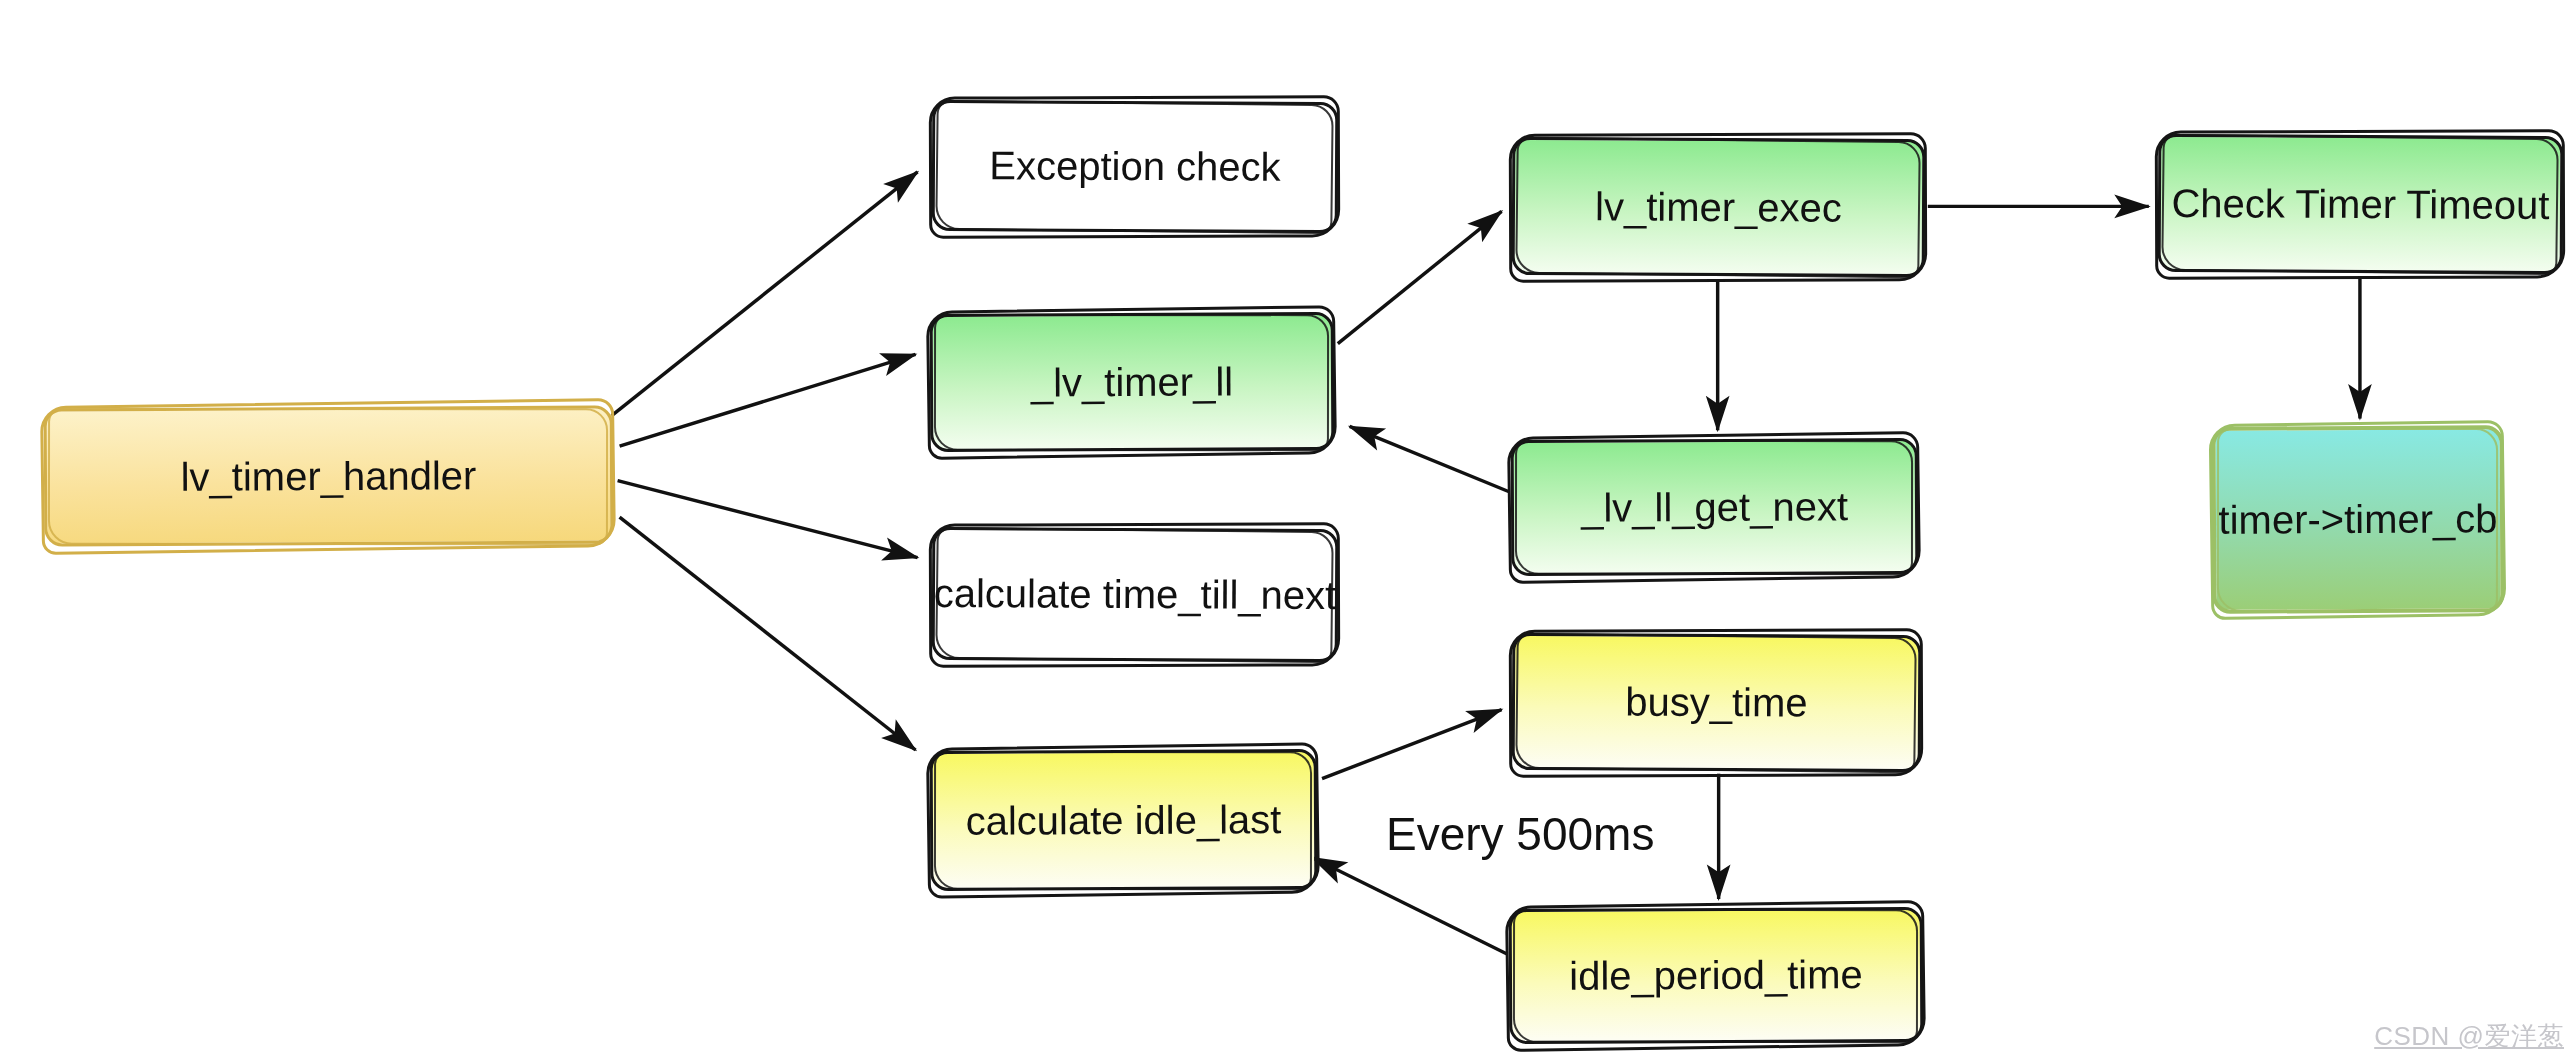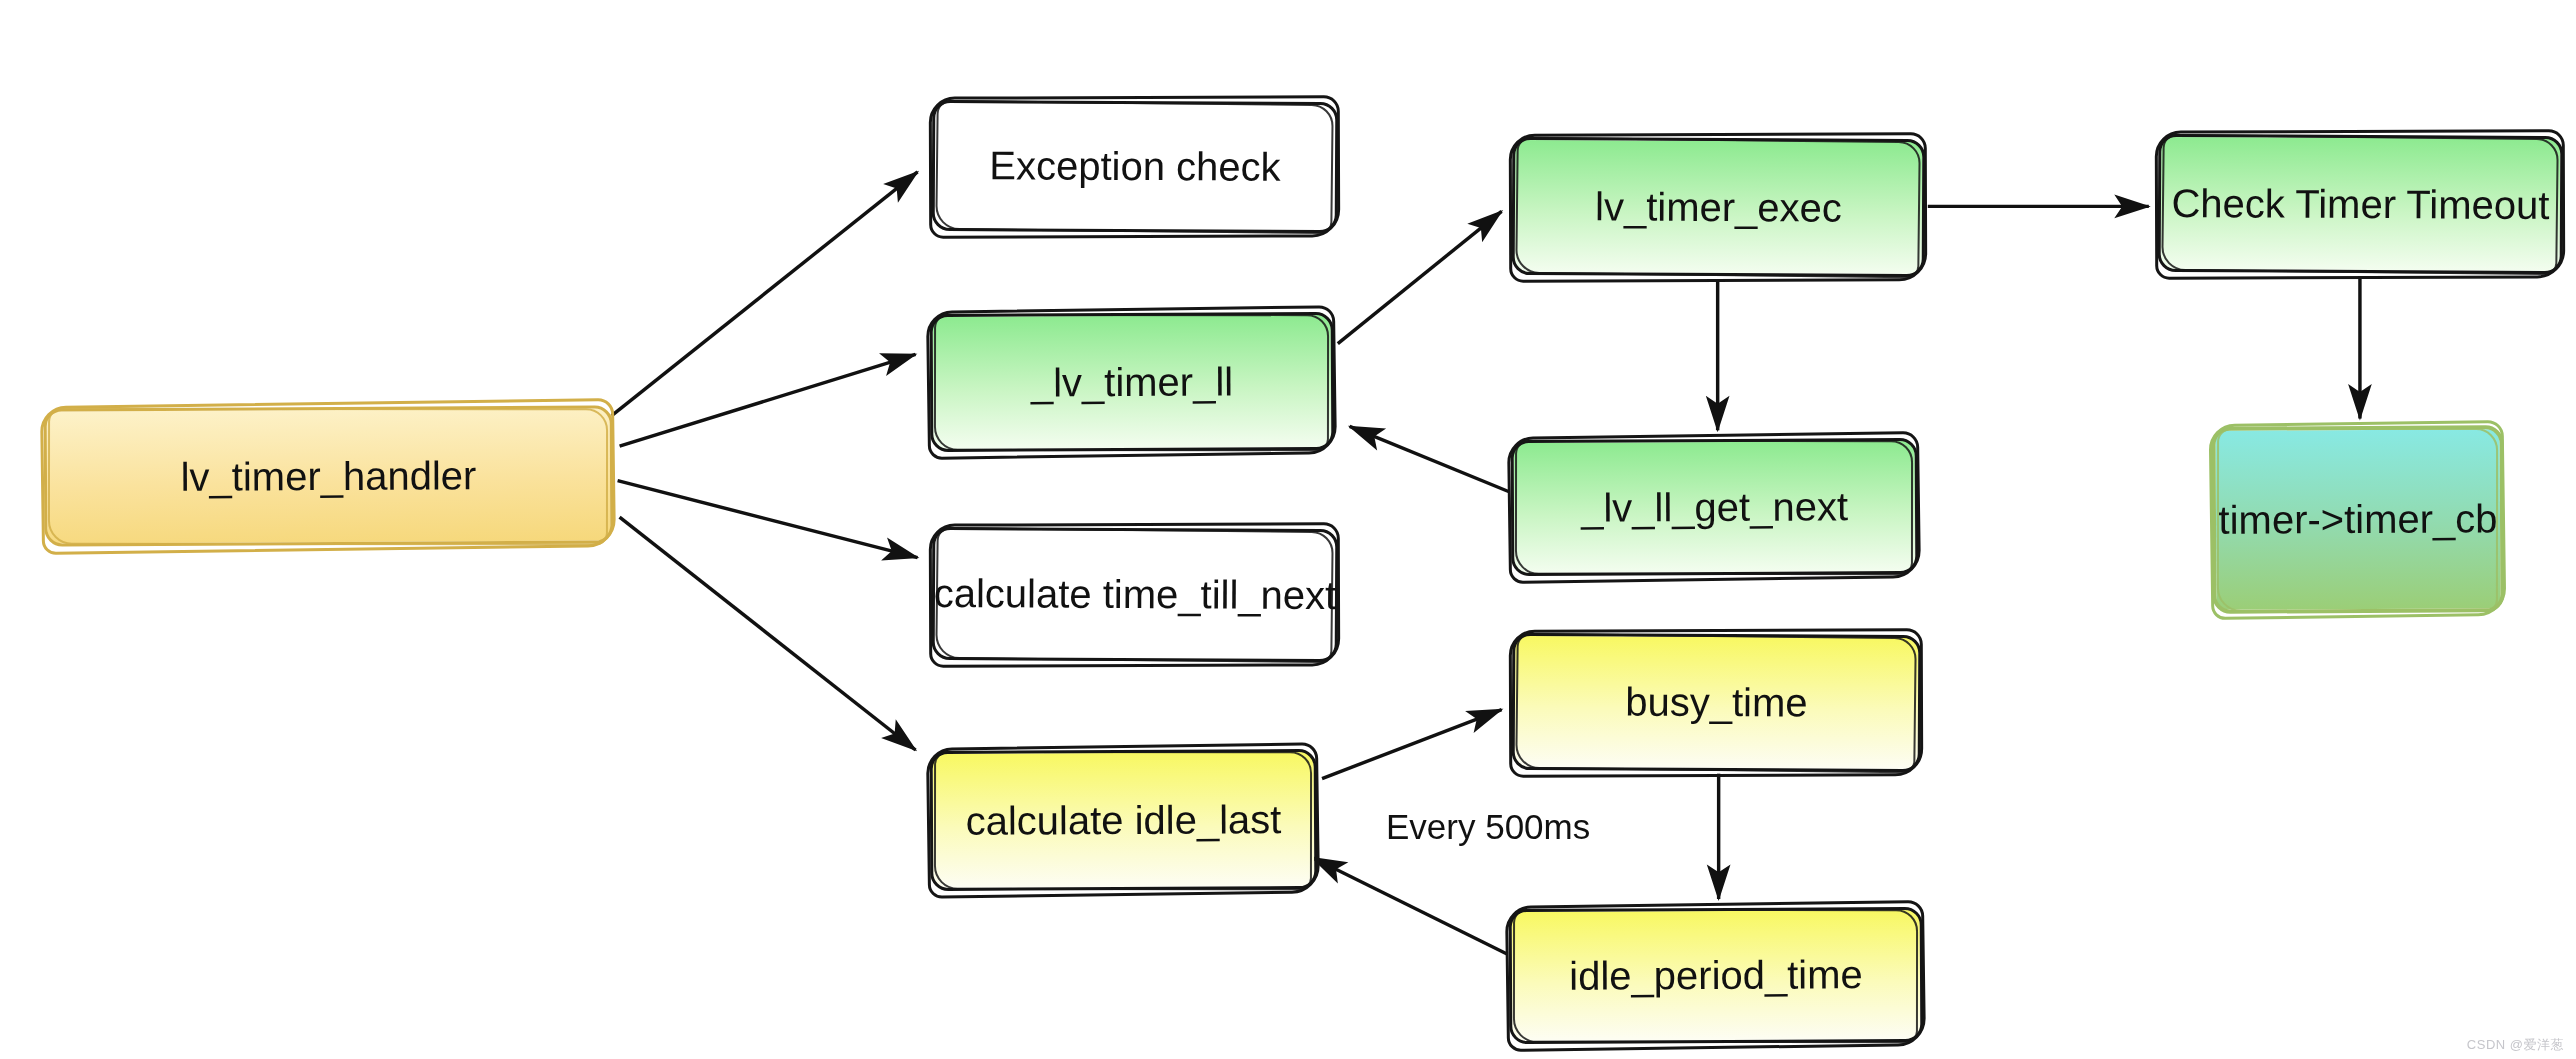--- a/index.html
+++ b/index.html
@@ -60,29 +60,30 @@
   .cyan-green{
     --bc:#9cc066;
     background:linear-gradient(180deg,#88e9e3 0%,#93d9a9 58%,#9bce77 100%);
   }
   .t-l{transform:rotate(-0.3deg);}
   .t-r{transform:rotate(0.3deg);}
   .label{position:relative;z-index:2;}
   .free-text{
     position:absolute;
     color:#111;
-    font-size:35px;
+    font-size:46px;
     white-space:nowrap;
   }
   .watermark{
     position:absolute;
     right:12px;bottom:6px;
     color:#c6c6cb;
-    font-size:13px;
+    font-size:26px;
     letter-spacing:0.5px;
+    text-decoration:underline;
   }
 </style>
 </head>
 <body>
 
 <div id="canvas">
 
   <svg id="edges" viewBox="0 0 2611 1074" xmlns="http://www.w3.org/2000/svg">
     <defs>
       <marker id="ah" viewBox="0 0 40 30" markerWidth="40" markerHeight="30" refX="36" refY="15" orient="auto" markerUnits="userSpaceOnUse">

